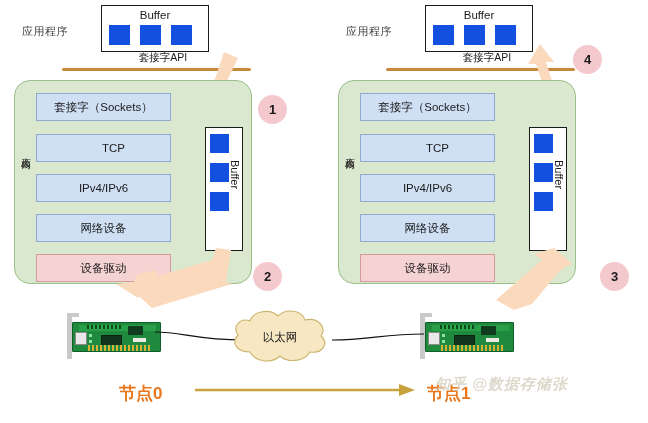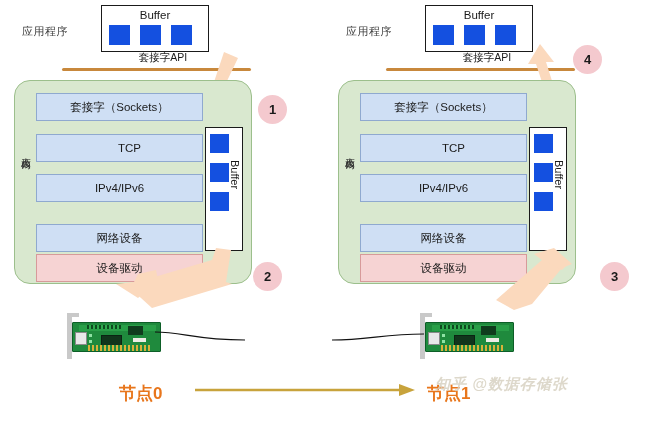--- a/index.html
+++ b/index.html
@@ -55,29 +55,29 @@
   }
   .kernel-label{
     position:absolute;left:19px;top:152px;
     font-size:9.5px;color:#2b2b2b;white-space:nowrap;
     writing-mode:vertical-rl;text-orientation:upright;
     letter-spacing:-1px;
   }
 
   
   .layer{
-    position:absolute;left:36px;width:167px;height:28px;
+    position:absolute;left:36px;width:135px;height:28px;
     border:1px solid #8fa9cf;background:#cfdff4;box-sizing:border-box;
     display:flex;align-items:center;justify-content:center;
     font-size:11.5px;color:#1a1a1a;white-space:nowrap;
   }
   .layer.l0{top:93px;}
   .layer.l1{top:134px;padding-left:20px;}
   .layer.l2{top:174px;}
-  .layer.l3{top:224px;}
+  .layer.l3{top:214px;}
   .layer.drv{top:254px;border:1px solid #d79a9a;background:#f6d3d3;}
 
   
   .kbuffer{
     position:absolute;left:205px;top:127px;width:38px;height:124px;
     border:1.4px solid #1a1a1a;background:#ffffff;box-sizing:border-box;
   }
   .kbuffer .sq{
     position:absolute;left:4px;width:19px;height:19px;background:#1450e0;
   }
@@ -235,20 +235,30 @@
       </div>
     </div>
 
     <svg class="wire" style="left:155px;top:326px;" width="90" height="22" viewBox="0 0 90 22">
       <path d="M0 6 C28 6 40 14 90 14" stroke="#111" stroke-width="1.2" fill="none"></path>
     </svg>
 
     <div class="node-caption" style="left:119px;top:382px;">节点0</div>
   </div>
 
+  <div class="cloud">
+    <svg width="104" height="60" viewBox="0 0 104 60">
+      <path d="M22 44 C8 44 3 34 10 27 C4 19 12 9 22 13
+               C25 3 42 0 50 8 C58 0 74 2 77 12
+               C90 9 99 19 93 28 C101 35 95 46 82 44
+               C76 54 60 55 52 48
+               C44 56 27 54 22 44 Z" fill="#f7e7c3" stroke="#cbb46b" stroke-width="1.1"></path>
+    </svg>
+    <div class="cloud-text">以太网</div>
+  </div>
 
   <div class="node right">
 
     <div class="app-label">应用程序</div>
 
     <div class="app-buffer">
       <div class="bf-title">Buffer</div>
       <div class="sq s1"></div>
       <div class="sq s2"></div>
       <div class="sq s3"></div>

